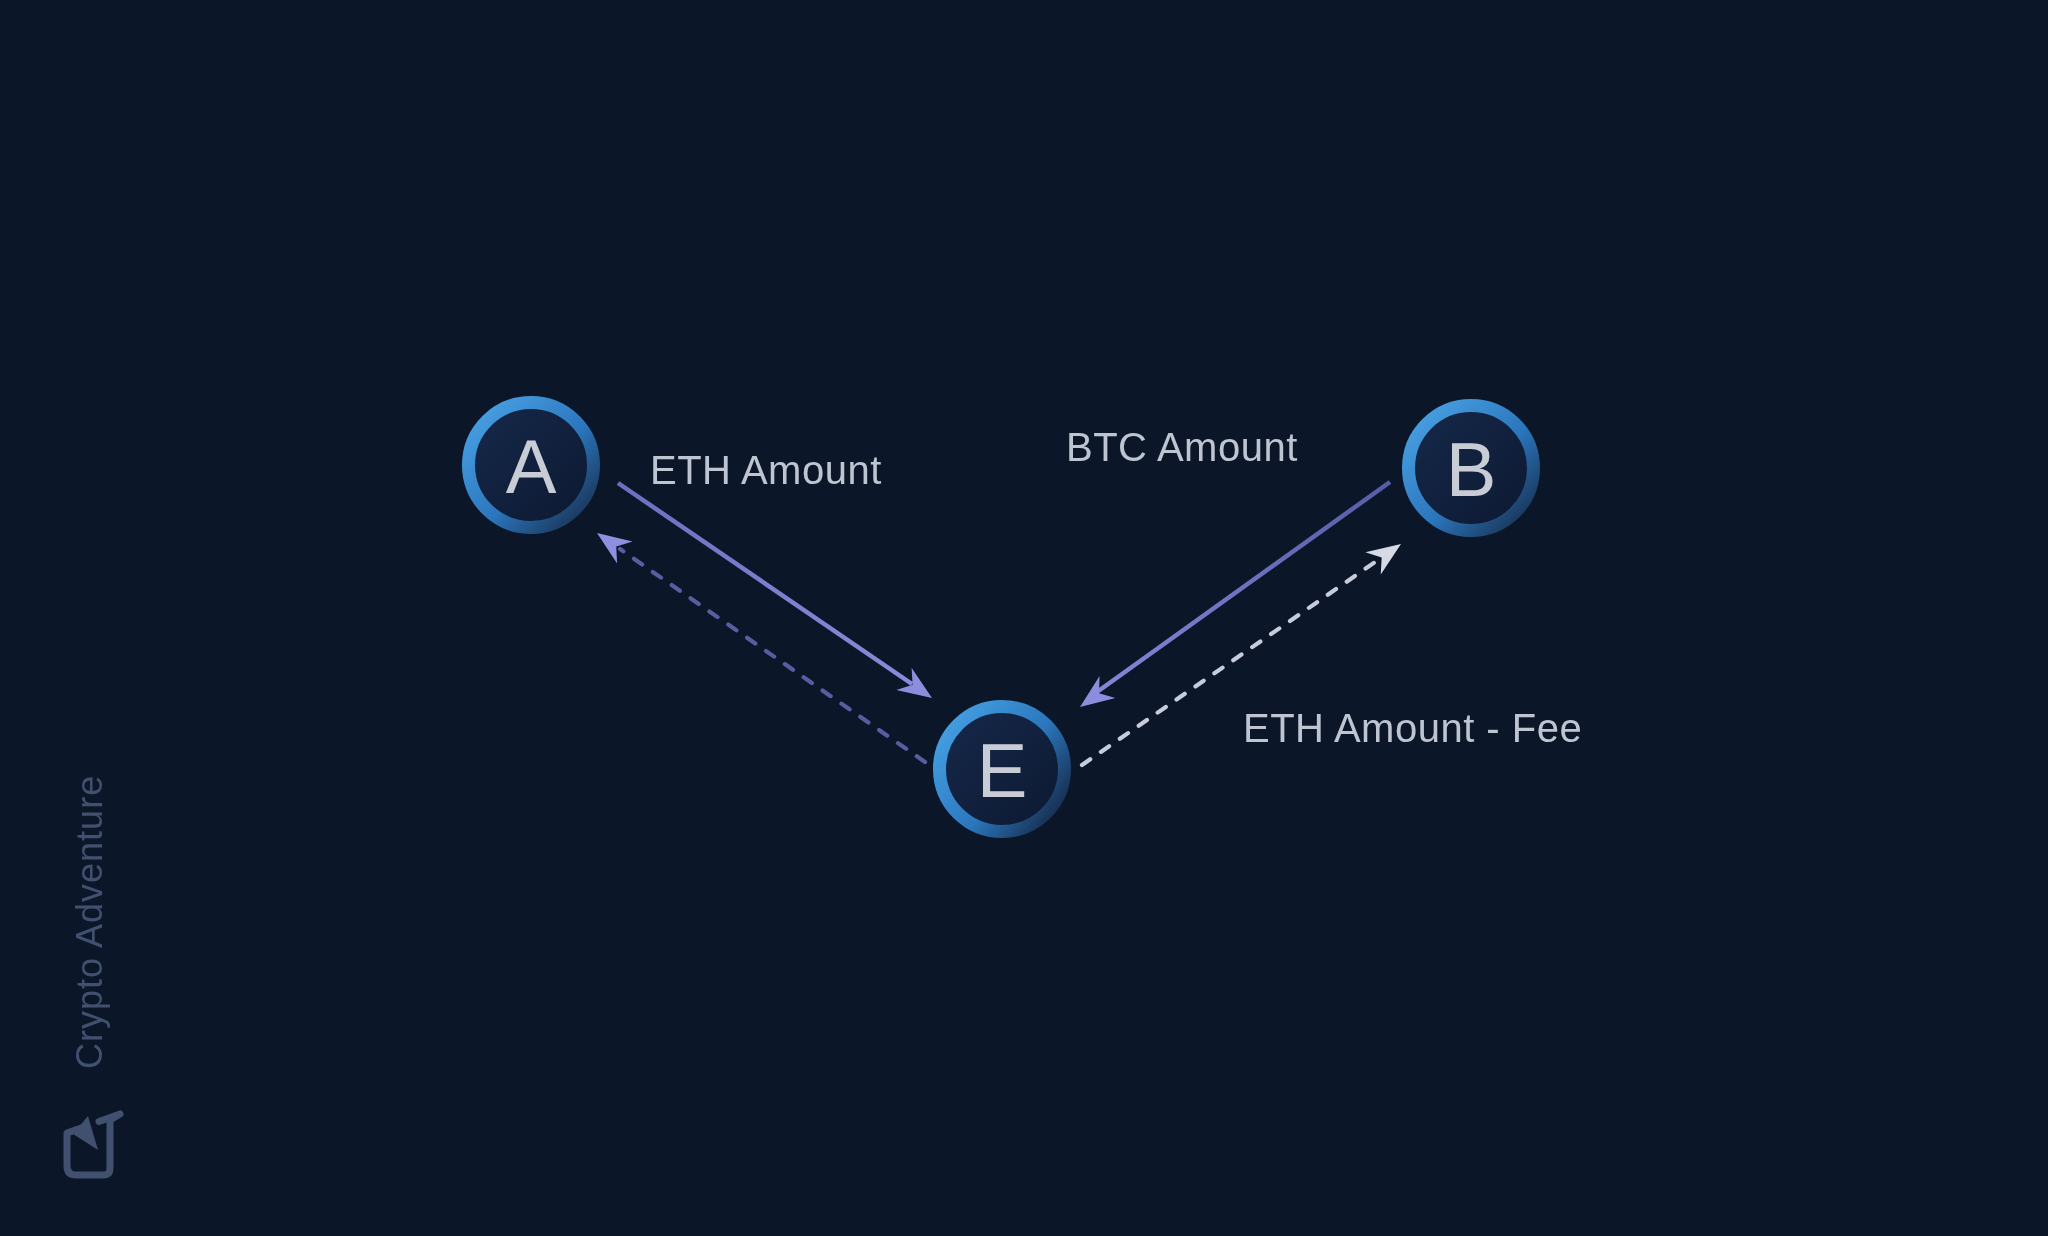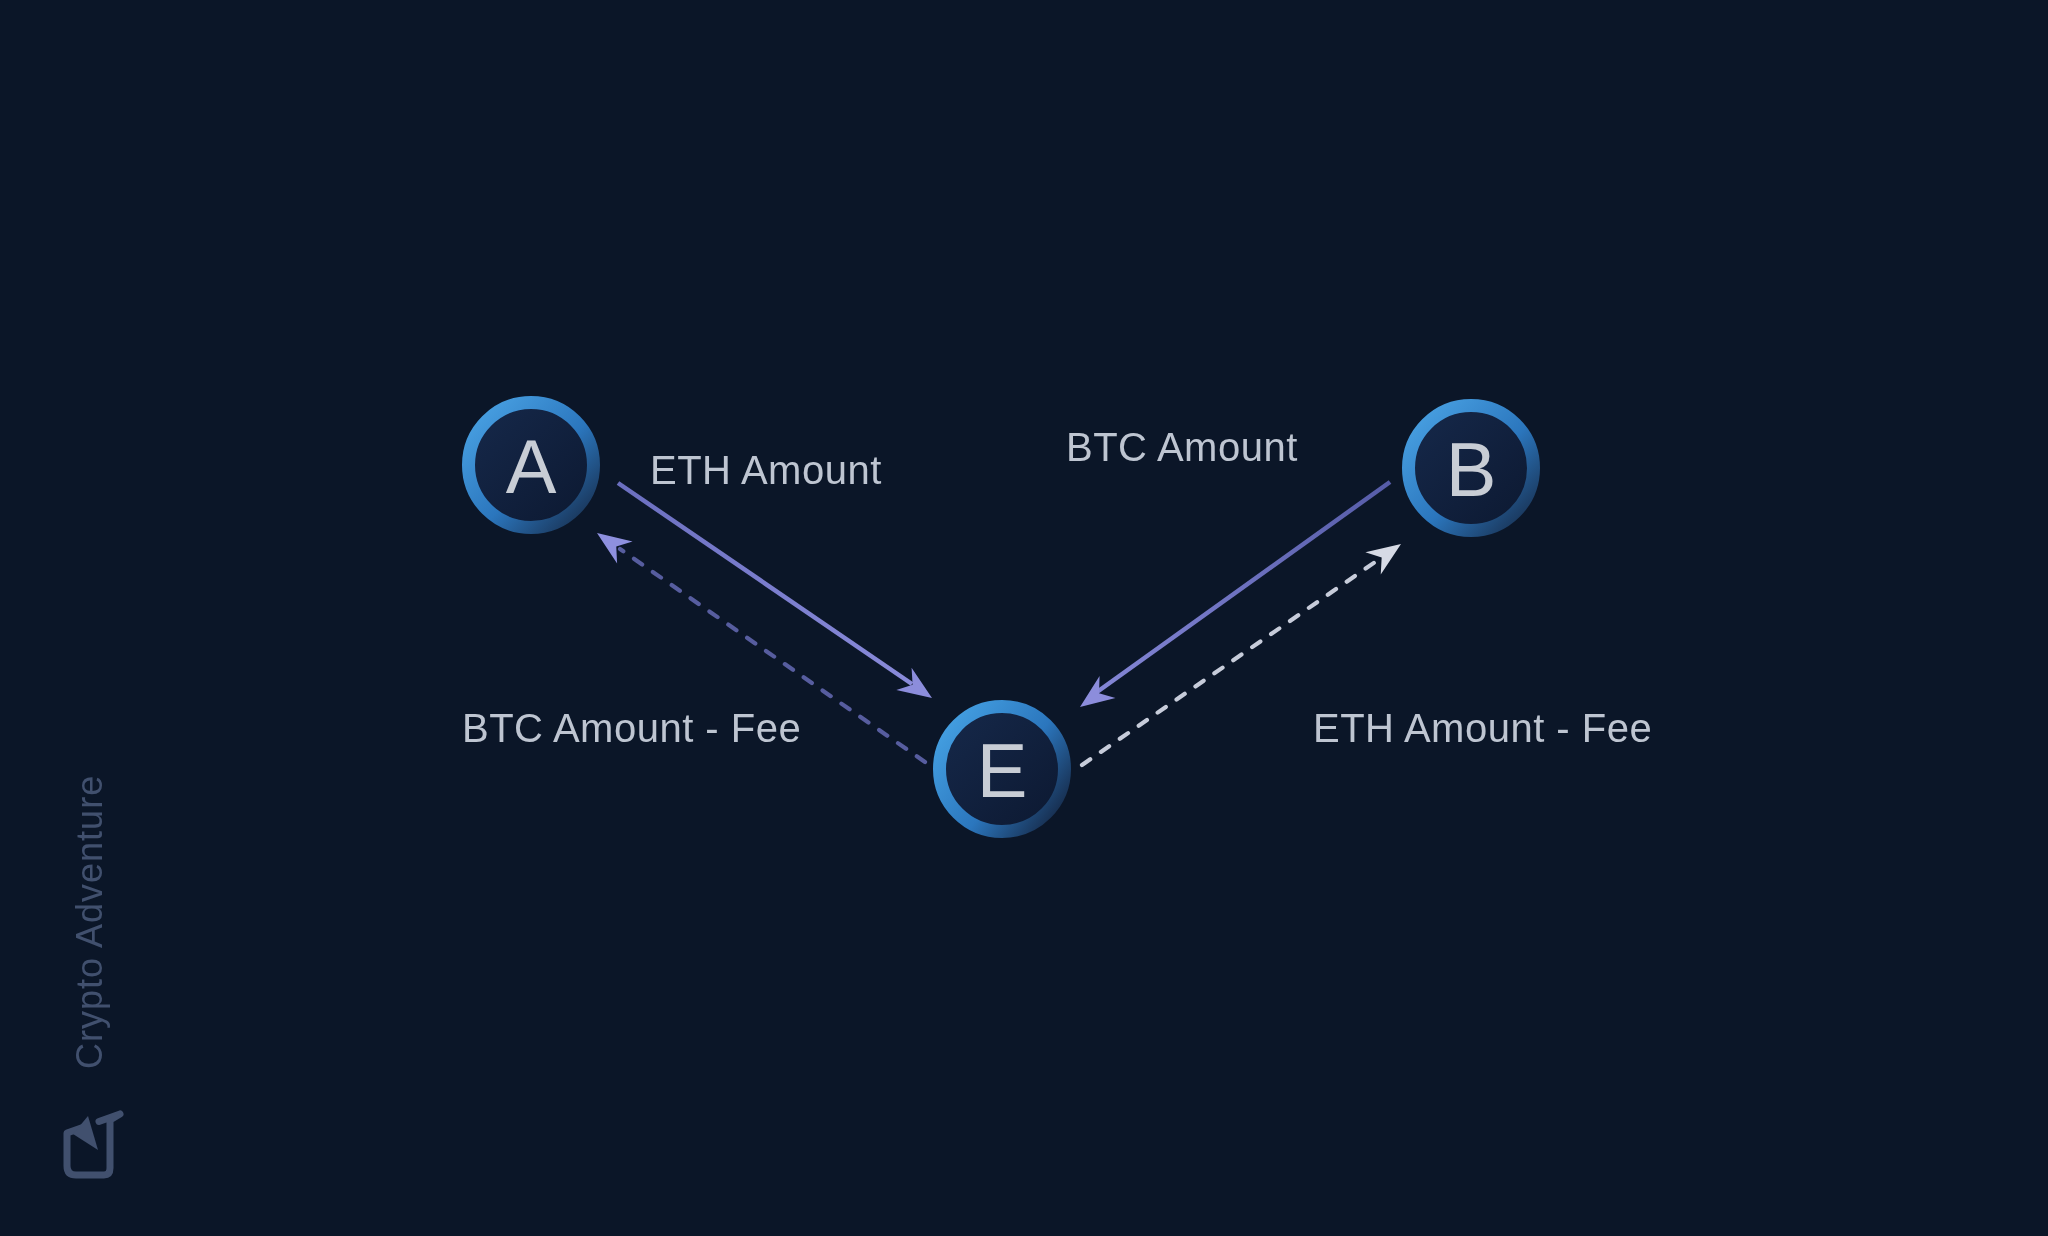--- a/index.html
+++ b/index.html
@@ -30,21 +30,21 @@
     position: absolute;
     font-size: 40px;
     line-height: 40px;
     color: #BEC5D1;
     letter-spacing: 0.5px;
     white-space: nowrap;
   }
   #label-eth-amount      { left: 650px;  top: 450px; }
   #label-btc-amount      { left: 1066px; top: 427px; }
   #label-btc-amount-fee  { left: 462px;  top: 708px; }
-  #label-eth-amount-fee  { left: 1313px; top: 708px; }
+  #label-eth-amount-fee  { left: 1243px; top: 708px; }
   #watermark-text {
     position: absolute;
     left: -75px;
     top: 882px;
     width: 330px;
     height: 44px;
     line-height: 44px;
     transform: rotate(-90deg);
     font-size: 36px;
     letter-spacing: 1px;
@@ -126,21 +126,20 @@
     </g>
 
     <g>
       <circle cx="1002" cy="769" r="62.5" fill="url(#gradNodeFill)" stroke="url(#gradRingE)" stroke-width="13"></circle>
       <text class="node-letter" x="1002" y="797">E</text>
     </g>
   </svg>
 
   <div class="edge-label" id="label-eth-amount">ETH Amount</div>
   <div class="edge-label" id="label-btc-amount">BTC Amount</div>
-  <div class="edge-label" id="label-btc-amount-fee">BTC Amount - Fee</div>
   <div class="edge-label" id="label-eth-amount-fee">ETH Amount - Fee</div>
 
   <div id="watermark-text">Crypto Adventure</div>
 
   <svg id="watermark-logo" width="66" height="78" viewBox="0 0 66 78">
     <path d="M61,10 L40,17.5 M25,23 L8,29 L8,62 Q8,71 17,71 L45,71 Q51,71 51,64 L51,16 L61,10" fill="none" stroke="#41506E" stroke-width="7" stroke-linejoin="round" stroke-linecap="round"></path>
     <path d="M29,12 L39,46 L14,30 Z" fill="#41506E"></path>
   </svg>
 
 </div>

